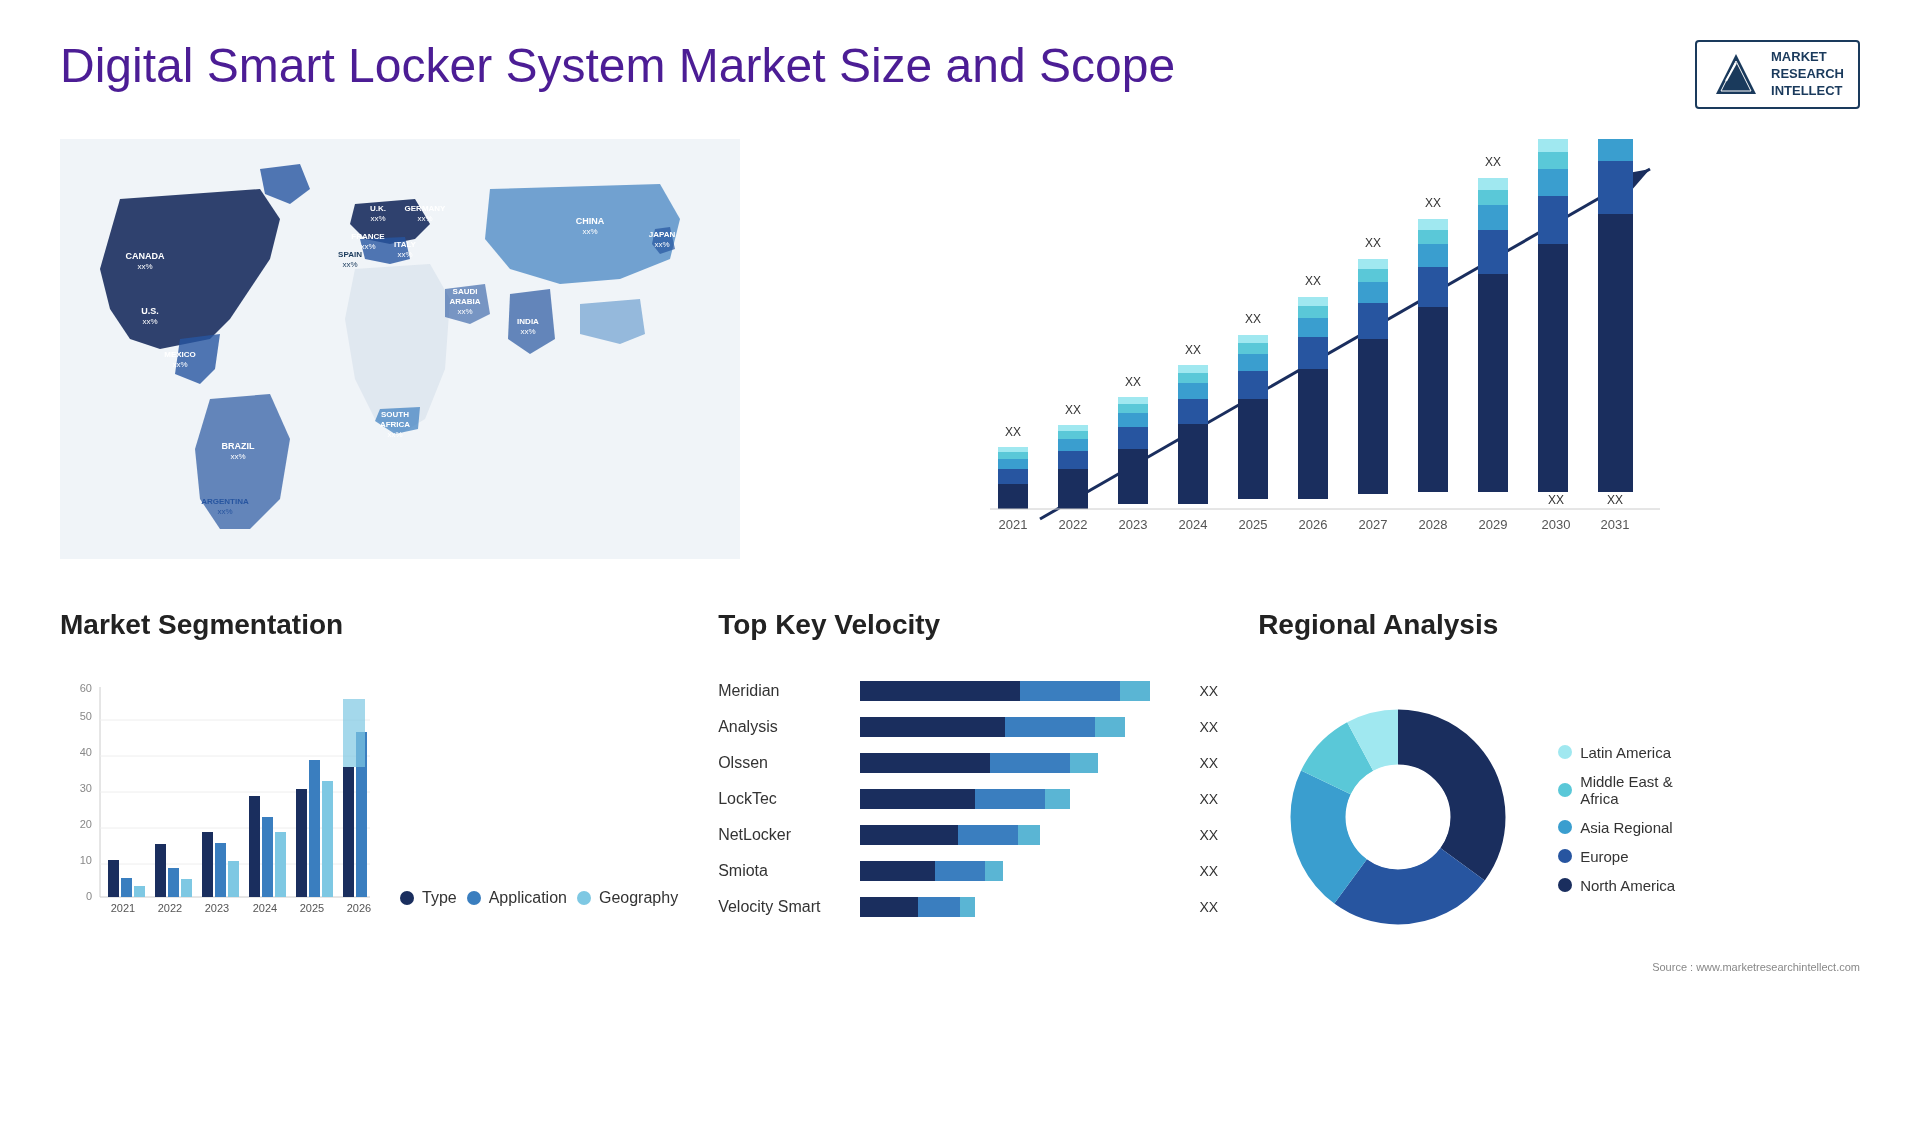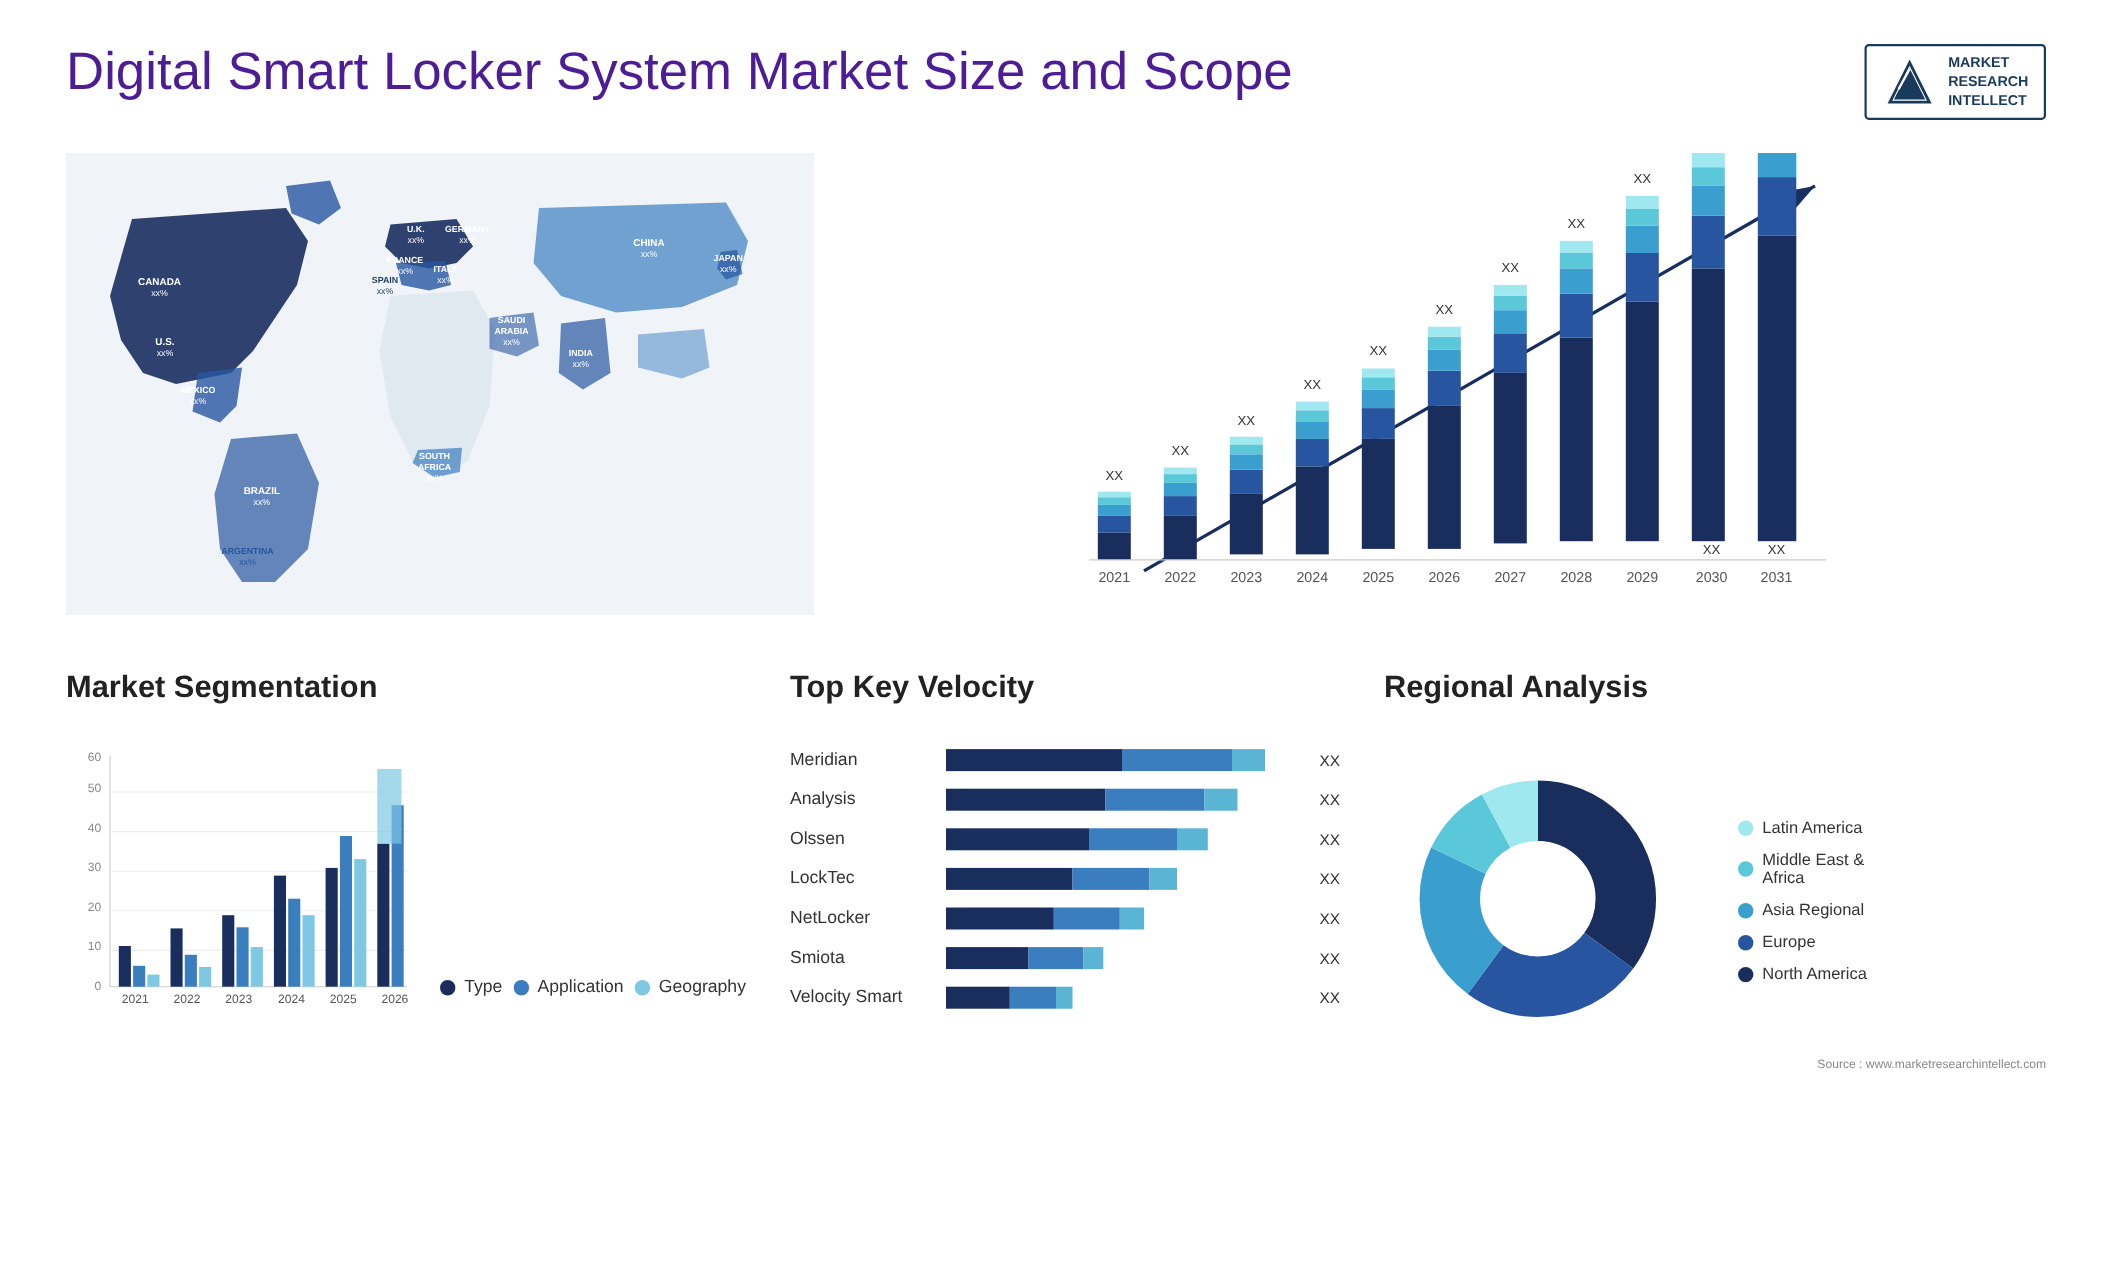--- a/index.html
+++ b/index.html
@@ -154,21 +154,21 @@
       flex-shrink: 0;
     }
 
     
     .regional-area {
       flex: 1;
     }
     .donut-container {
       display: flex;
       align-items: center;
-      gap: 42px;
+      gap: 20px;
     }
     .donut-svg-container {
       flex: 0 0 280px;
     }
     .regional-legend {
       display: flex;
       flex-direction: column;
       gap: 12px;
     }
     .regional-legend-item {

